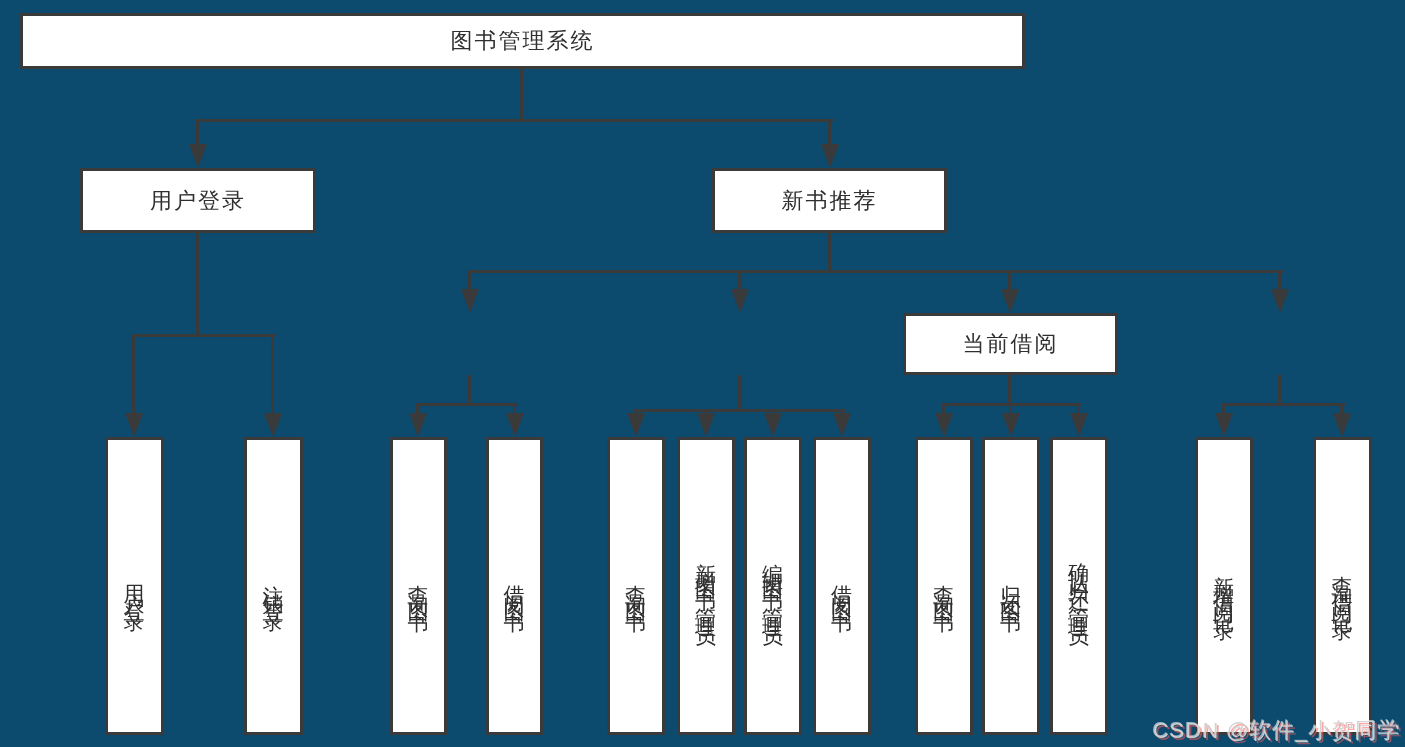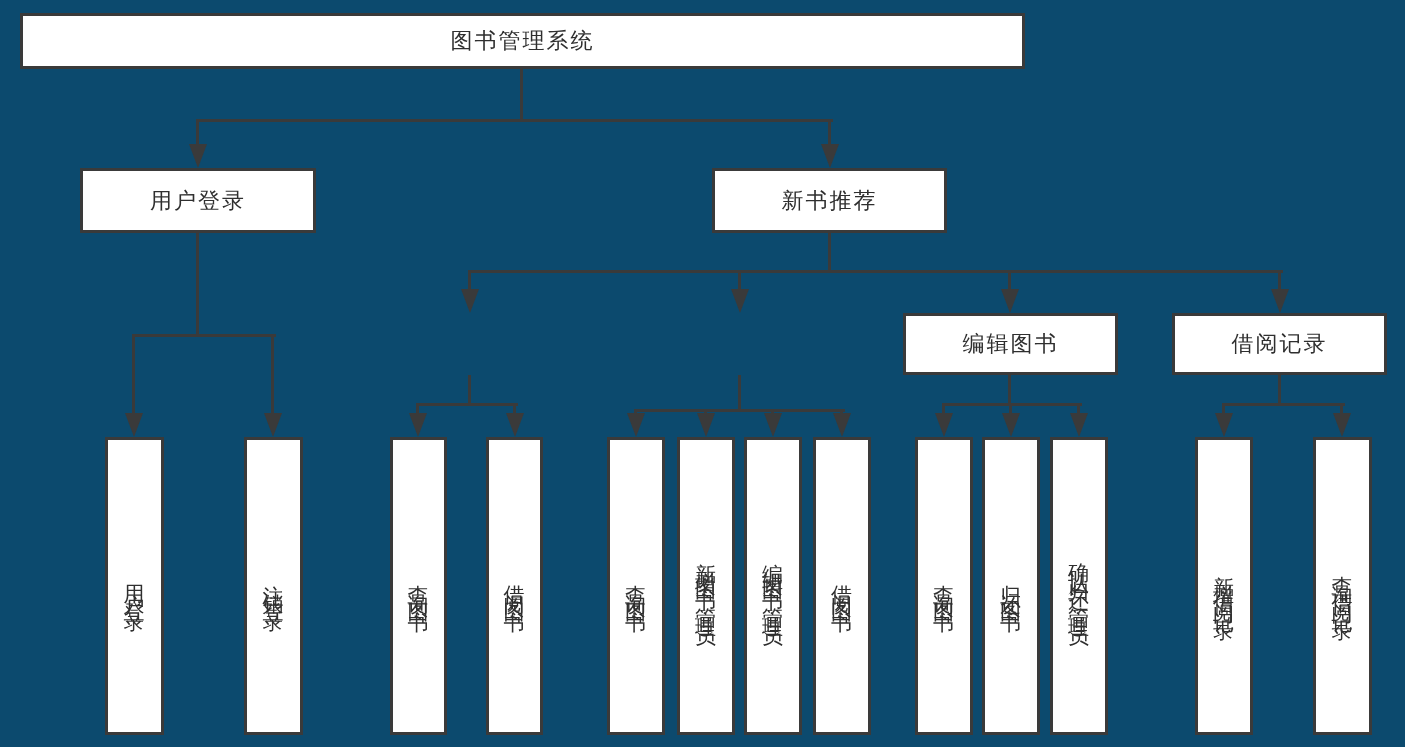--- a/index.html
+++ b/index.html
@@ -99,24 +99,21 @@
   </div>
 
   <div class="box h" style="left:80px;top:168px;width:236px;height:65px">
     <span>用户登录</span>
   </div>
   <div class="box h" style="left:712px;top:168px;width:235px;height:65px">
     <span>新书推荐</span>
   </div>
 
   <div class="box h" style="left:903px;top:313px;width:215px;height:62px">
-    <span>编辑图书</span>
-  </div>
-  <div class="box h" style="left:1172px;top:313px;width:215px;height:62px">
-    <span>借阅记录</span>
+    <span>当前借阅</span>
   </div>
 
   <div class="box v" style="left:105px;top:437px;width:59px;height:298px">
     <span>用户登录</span>
   </div>
   <div class="box v" style="left:244px;top:437px;width:59px;height:298px">
     <span>注销登录</span>
   </div>
 
   <div class="box v" style="left:390px;top:437px;width:57px;height:298px">
@@ -149,14 +146,15 @@
     <span>确认归还（管理员）</span>
   </div>
 
   <div class="box v" style="left:1195px;top:437px;width:58px;height:298px">
     <span>新增借阅记录</span>
   </div>
   <div class="box v" style="left:1313px;top:437px;width:59px;height:298px">
     <span>查询借阅记录</span>
   </div>
 
+  <div class="watermark">CSDN @软件_小贺同学</div>
 
 </div>
 
 </body></html>

